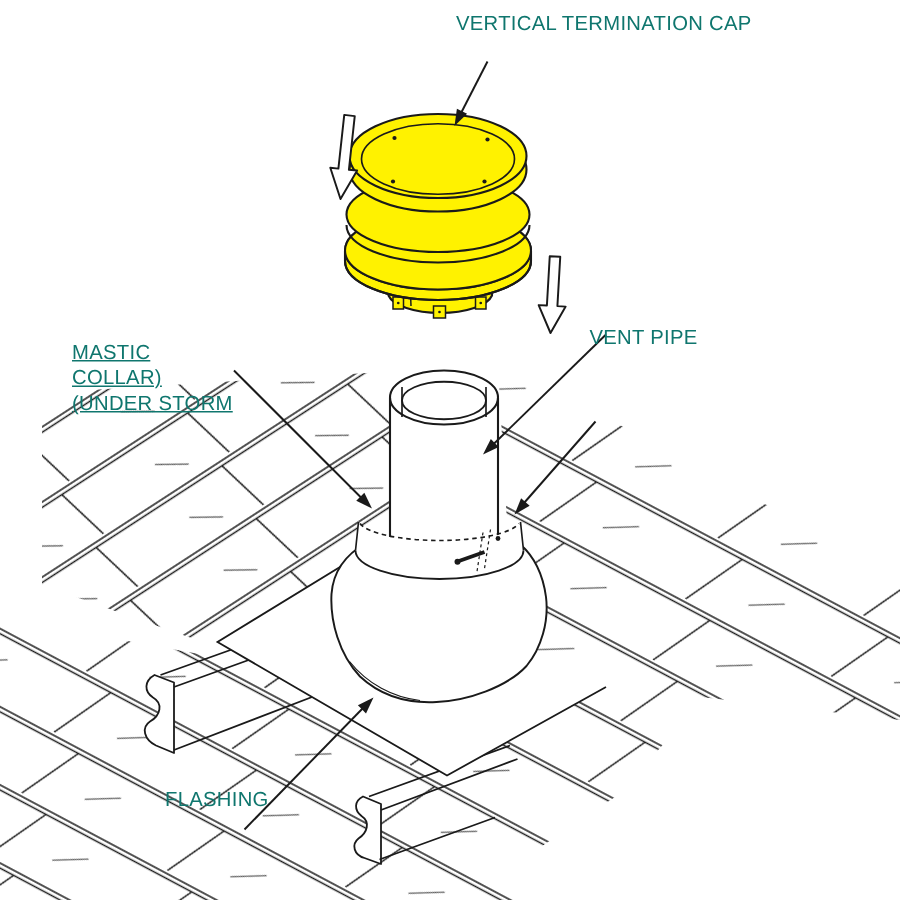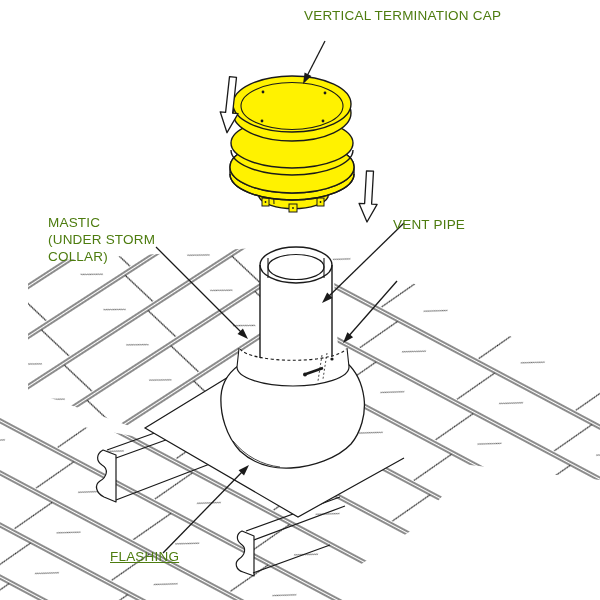--- a/index.html
+++ b/index.html
@@ -2,21 +2,21 @@
 <html><head>
 <meta charset="utf-8">
 <style>
   html,body{margin:0;padding:0;background:#ffffff;}
   .stage{
     position:relative;width:600px;height:600px;overflow:hidden;
     background:#ffffff;font-family:"Liberation Sans",sans-serif;
   }
   .stage svg{position:absolute;left:0;top:0;}
   .lbl{
-    position:absolute;color:#4d7c0f;font-size:13.5px;line-height:17px;
+    position:absolute;color:#0f766e;font-size:13.5px;line-height:17px;
     letter-spacing:0.2px;white-space:nowrap;
   }
   .lbl-storm-l1{font-size:15px;letter-spacing:2.5px;line-height:18px;}
   .lbl-storm-l2{font-size:13.5px;letter-spacing:0.2px;line-height:17px;}
 </style>
 </head>
 <body>
 
 <div class="stage">
 
@@ -147,28 +147,28 @@
       <line x1="163" y1="553" x2="243" y2="471"></line>
       <path d="M249,465 L238.6,470.2 L244,475.6 Z" stroke="none"></path>
     </g>
   </g>
 </svg>
 
 <div class="lbl" style="left:304px;top:7px;">
   <div>VERTICAL TERMINATION CAP</div>
 </div>
 
-<div class="lbl" style="left:48px;top:214px;">
+<div class="lbl" style="left:48px;top:226px;text-decoration:underline;">
   <div>MASTIC</div>
+  <div>COLLAR)</div>
   <div>(UNDER STORM</div>
-  <div>COLLAR)</div>
 </div>
 
 <div class="lbl" style="left:393px;top:216px;">
   <div>VENT PIPE</div>
 </div>
 
 
-<div class="lbl" style="left:110px;top:548px;text-decoration:underline;">
+<div class="lbl" style="left:110px;top:524px;">
   <div>FLASHING</div>
 </div>
 
 </div>
 
 </body></html>

